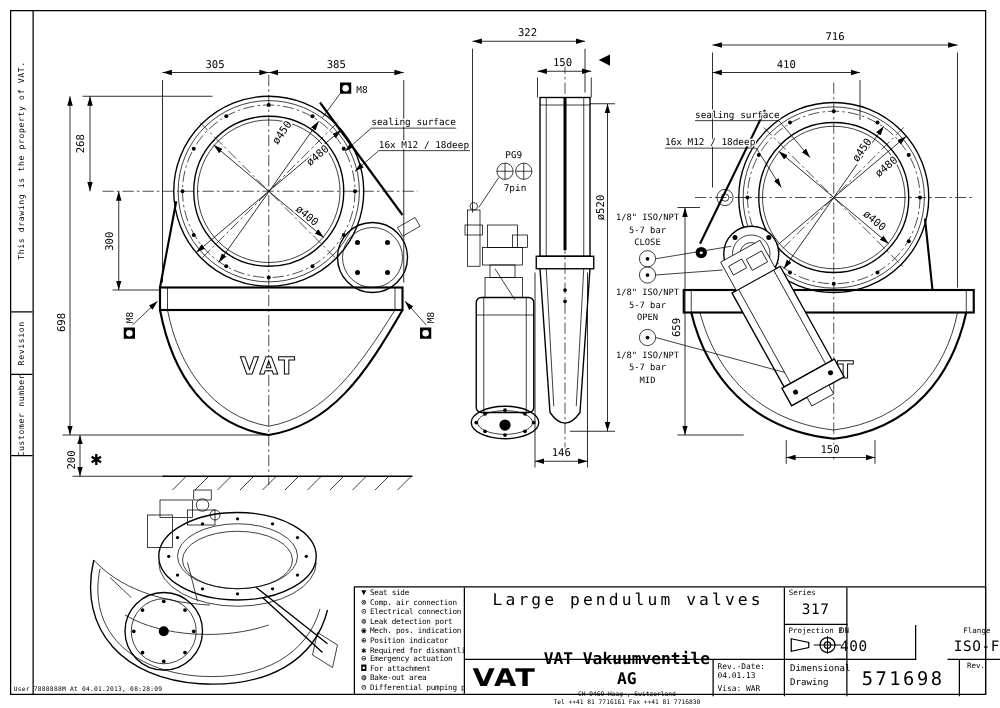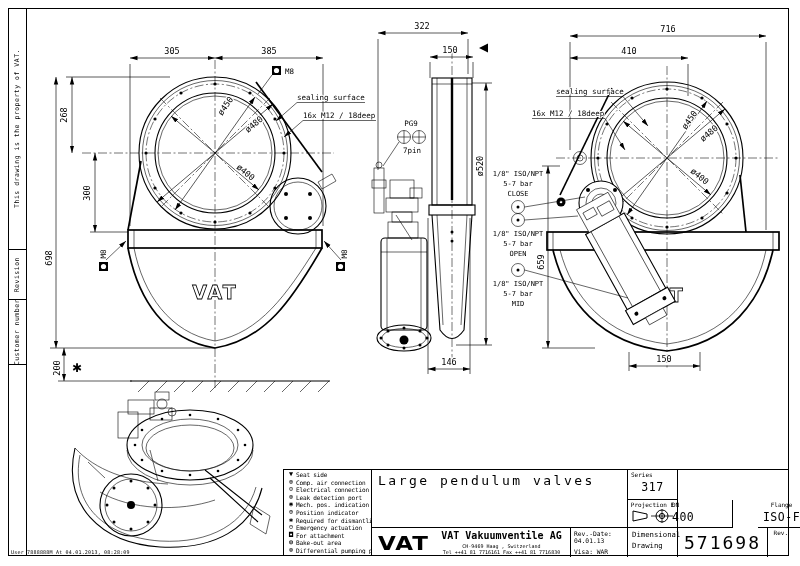--- a/index.html
+++ b/index.html
@@ -29,35 +29,35 @@
   .mid{text-anchor:middle;}
   
   .tb{position:absolute;left:283px;top:469px;width:506px;height:87px;background:#fff;border:1.4px solid #000;box-sizing:border-box;z-index:4;}
   .cell{position:absolute;box-sizing:border-box;border-color:#000;}
   .lbl{font-size:6px;font-family:"DejaVu Sans Mono",monospace;}
   .legend{left:0;top:0;width:88px;height:100%;border-right:1.1px solid #000;padding:1px 0 0 2px;}
   .lrow{display:flex;align-items:center;height:7.55px;overflow:hidden;}
   .lico{width:10px;font-size:6.8px;line-height:7px;text-align:center;flex:none;}
   .llab{font-size:6.1px;white-space:nowrap;letter-spacing:-0.2px;}
   .titlecell{left:88px;top:0;width:256px;height:58px;border-right:1.1px solid #000;border-bottom:1.1px solid #000;padding:3px 0 0 6px;}
-  .bigtitle{font-size:13px;letter-spacing:2.5px;}
+  .bigtitle{font-size:13px;letter-spacing:2.5px;text-align:center;}
   .seriescell{left:344px;top:0;width:50px;height:30px;border-right:1.1px solid #000;border-bottom:1.1px solid #000;padding:1px 3px;}
   .ordercell{left:394px;top:0;width:112px;height:30px;border-bottom:1.1px solid #000;padding:1px 4px;}
   .valbig{font-size:11.5px;letter-spacing:0.5px;margin-top:2px;}
   .projcell{left:344px;top:30px;width:50px;height:28px;border-right:1.1px solid #000;border-bottom:1.1px solid #000;padding:1px 2px;text-align:center;}
   .dncell{left:384px;top:30px;width:65px;height:28px;border-right:1.1px solid #000;border-bottom:1.1px solid #000;padding:1px 4px;}
   .flangecell{left:474px;top:30px;width:47px;height:28px;border-bottom:1.1px solid #000;padding:1px 4px;text-align:center;}
   .logocell{left:88px;top:58px;width:199px;height:29px;border-right:1.1px solid #000;display:flex;align-items:center;padding:0 2px;}
   .vatlogo{font:900 23px "DejaVu Sans",sans-serif;letter-spacing:1px;transform:scaleY(0.85);margin:0 6px 0 4px;}
   .coinfo{flex:1;text-align:center;line-height:1.25;}
-  .coname{font-size:10px;font-weight:bold;}
+  .coname{font-size:13px;font-weight:bold;}
   .coaddr{font-size:5px;}
   .revdatecell{left:287px;top:58px;width:57px;height:29px;border-right:1.1px solid #000;padding:2px 3px;font-size:6.3px;display:flex;flex-direction:column;justify-content:space-between;}
   .dimcell{left:344px;top:58px;width:50px;height:29px;border-right:1.1px solid #000;padding:2px 4px;font-size:7.3px;line-height:1.5;}
-  .numcell{left:394px;top:58px;width:90px;height:29px;border-right:1.1px solid #000;display:flex;align-items:center;justify-content:center;font-size:18px;letter-spacing:2px;}
+  .numcell{left:394px;top:58px;width:90px;height:29px;border-right:1.1px solid #000;display:flex;align-items:center;justify-content:center;font-size:15px;letter-spacing:2px;}
   .revcell{left:484px;top:58px;width:22px;height:29px;padding:1px 2px;text-align:right;}
 </style>
 </head>
 <body>
 
 <svg class="draw" width="800" height="566" viewBox="0 0 800 566">
   <defs>
     <marker id="ae" markerWidth="8" markerHeight="6" refX="7.5" refY="3" orient="auto" markerUnits="userSpaceOnUse">
       <path d="M0,0.8 L7.5,3 L0,5.2 z" fill="#000"></path>
     </marker>

